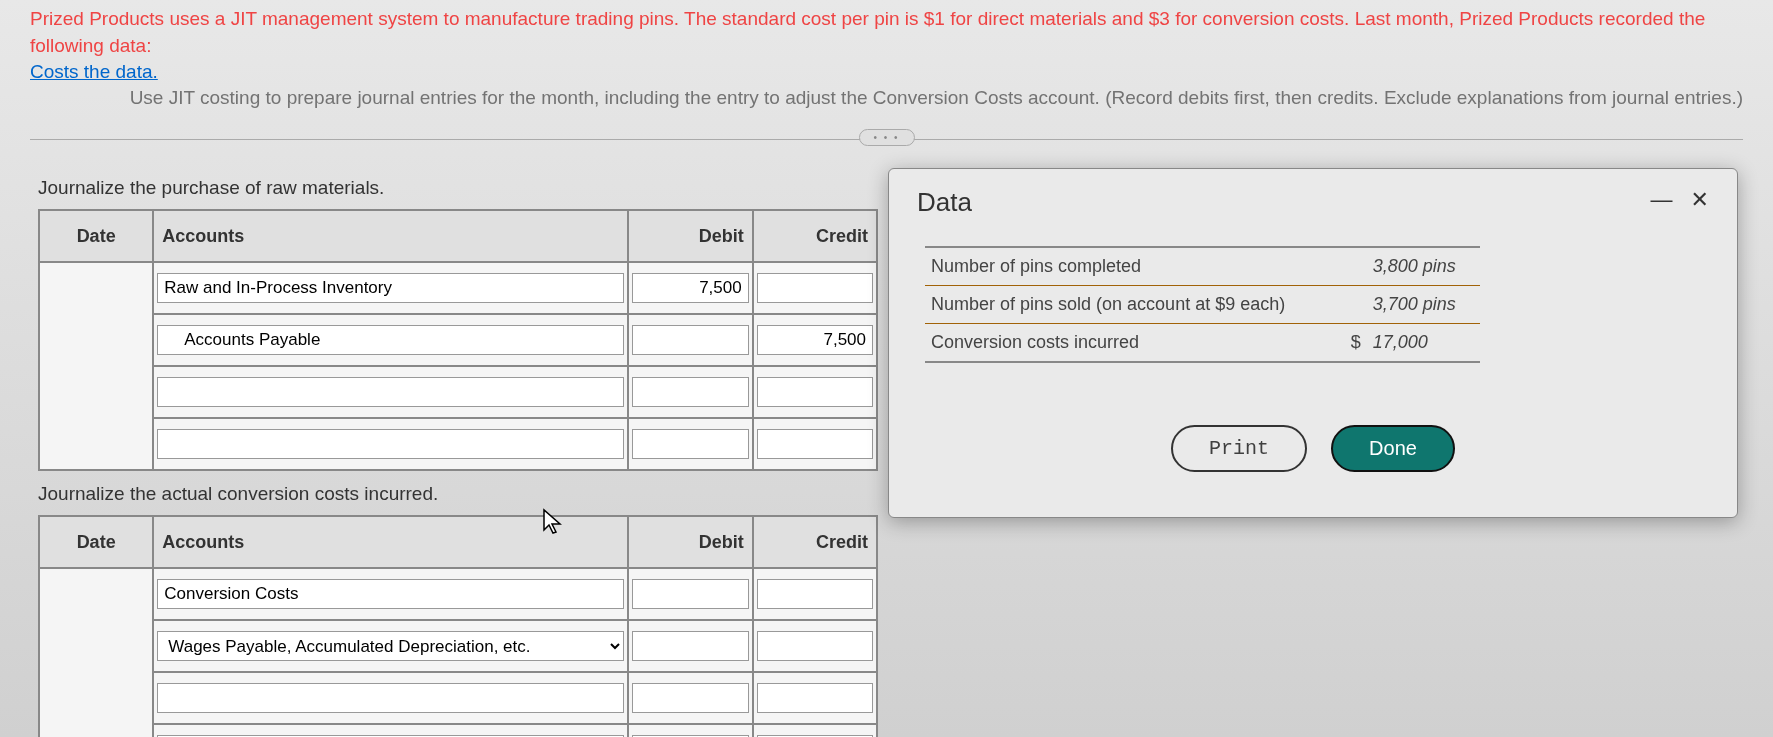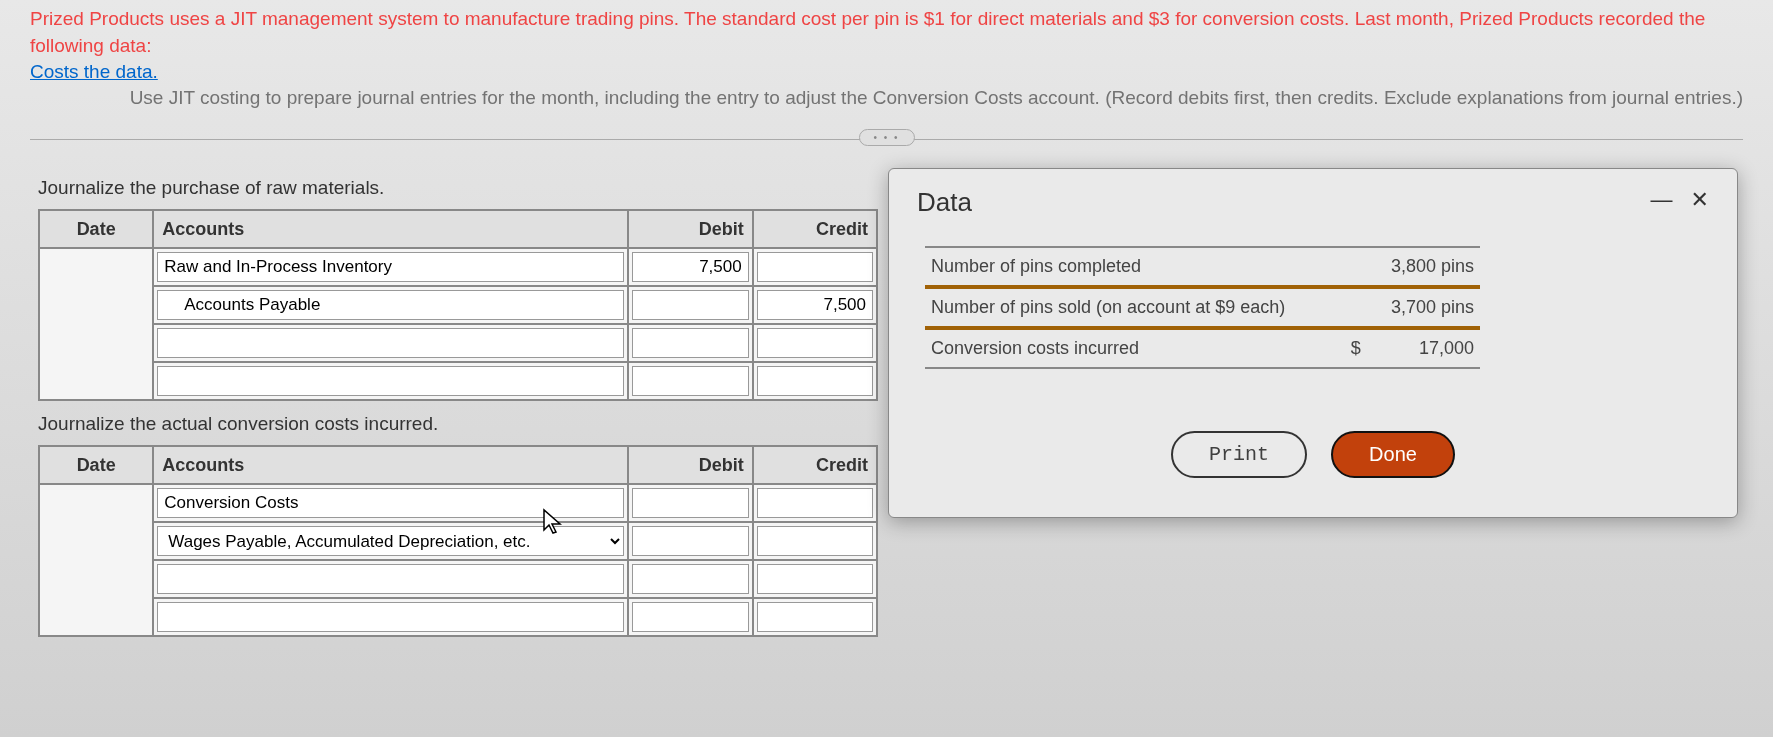--- a/index.html
+++ b/index.html
@@ -68,21 +68,21 @@
   }
   .journal-table {
     border-collapse: collapse;
     width: 840px;
     background: #e8e8e8;
   }
   .journal-table th, .journal-table td {
     border: 2px solid #888;
     padding: 0 8px;
     font-size: 18px;
-    height: 38px;
+    height: 52px;
   }
   .journal-table th {
     background: #e0e0e0;
     font-weight: bold;
     text-align: center;
   }
   .journal-table .col-date { width: 115px; }
   .journal-table .col-acct { width: 480px; text-align: left; }
   .journal-table .col-amt { width: 125px; text-align: right; }
   .journal-table td.input-cell {
@@ -130,45 +130,45 @@
     font-size: 22px;
   }
   .modal-ctrls span { cursor: pointer; color: #333; }
   .data-table {
     border-collapse: collapse;
     width: 555px;
     margin-left: 8px;
   }
   .data-table td {
     border-top: 1px solid #aaa;
-    border-bottom: 4px solid #a16207;
+    border-bottom: 1px solid #a16207;
     padding: 8px 6px;
     font-size: 18px;
     color: #444;
   }
   .data-table tr:first-child td { border-top: 2px solid #888; }
   .data-table tr:last-child td { border-bottom: 2px solid #888; }
   .data-table .label-col { width: 360px; }
   .data-table .sym-col { width: 30px; text-align: right; }
-  .data-table .val-col { width: 100px; text-align: right; }
+  .data-table .val-col { width: 100px; text-align: left; font-style: italic; }
   .modal-buttons {
     display: flex;
     justify-content: center;
     gap: 24px;
     margin-top: 62px;
   }
   .btn {
     padding: 10px 36px;
     border-radius: 24px;
     font-size: 20px;
     cursor: pointer;
     border: 2px solid #333;
   }
   .btn-print { background: #eaeaea; color: #404040; font-family: Liberation Mono, monospace; }
-  .btn-done { background: #c2410c; color: #fff; border-color: #111; }
+  .btn-done { background: #0f766e; color: #fff; border-color: #111; }
   .cursor {
     position: absolute;
     left: 542px;
     top: 508px;
     pointer-events: none;
   }
 </style>
 </head>
 <body>
 

